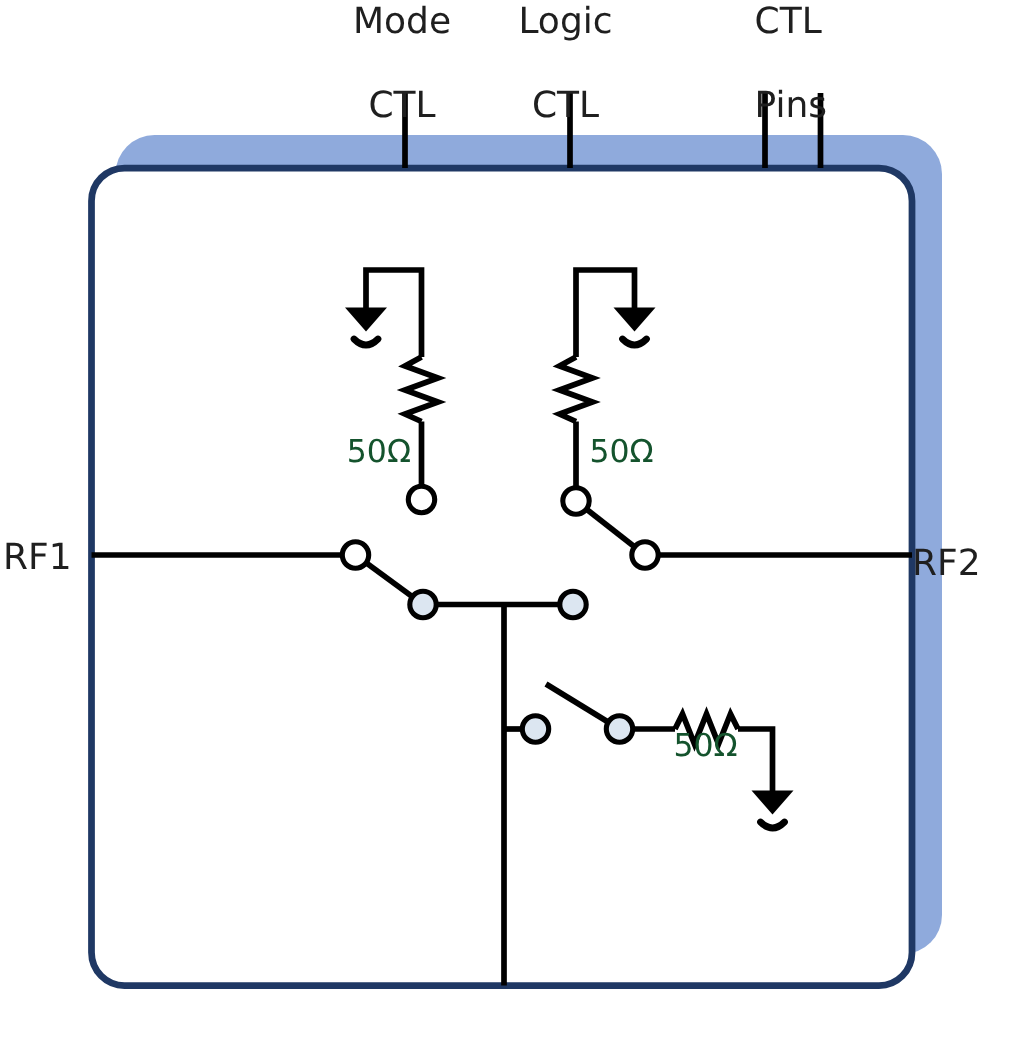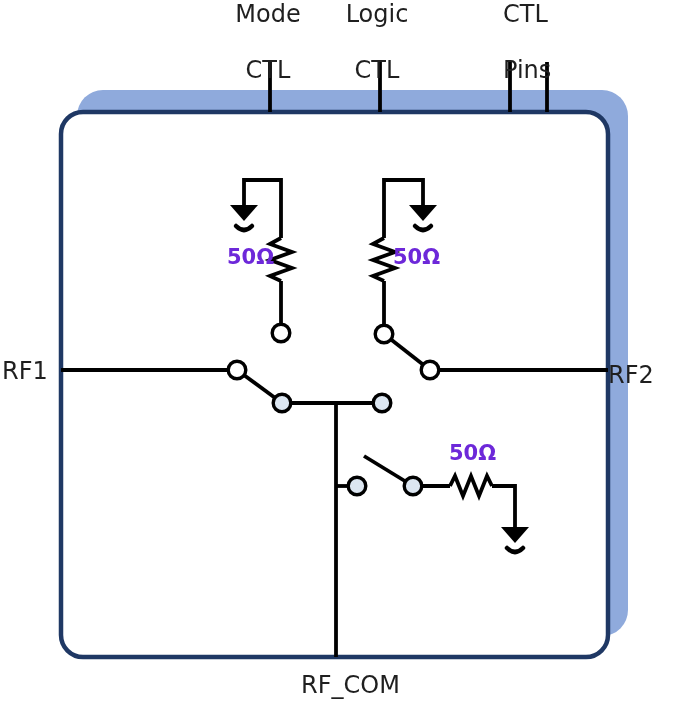--- a/index.html
+++ b/index.html
@@ -15,23 +15,24 @@
     position:absolute;
     color:#1f1f1f;
     font-size:24px;
     line-height:28px;
     white-space:pre;
   }
   .pin-lbl{width:110px;text-align:center;}
   .pin-lbl.left-align{text-align:left;}
   .ohm{
     font-size:21px;
-    font-weight:bold;
-    color:#6d28d9;
+    font-weight:normal;
+    color:#14532d;
     line-height:22px;
+    margin-top:44px;
   }
   .ohm.right{text-align:right;}
 </style>
 </head>
 <body>
 
 <div id="stage">
 
   <svg id="schematic" width="680" height="701" viewBox="0 0 680 701">
 
@@ -105,21 +106,20 @@
   <div class="lbl pin-lbl" style="left:322px;top:0px;"><span>Logic</span><br>
 <span>CTL</span></div>
 
   <div class="lbl pin-lbl left-align" style="left:503px;top:0px;"><span>CTL</span><br>
 <span>Pins</span></div>
 
   <div class="lbl" style="left:2px;top:357px;text-align:right;">RF1</div>
 
   <div class="lbl" style="left:608px;top:361px;">RF2</div>
 
-  <div class="lbl" style="left:301px;top:671px;">RF_COM</div>
 
   <div class="lbl ohm right" style="left:204px;top:246px;width:70px;">50Ω</div>
 
   <div class="lbl ohm" style="left:393px;top:246px;">50Ω</div>
 
   <div class="lbl ohm" style="left:449px;top:442px;">50Ω</div>
 
 </div>
 
 </body></html>

